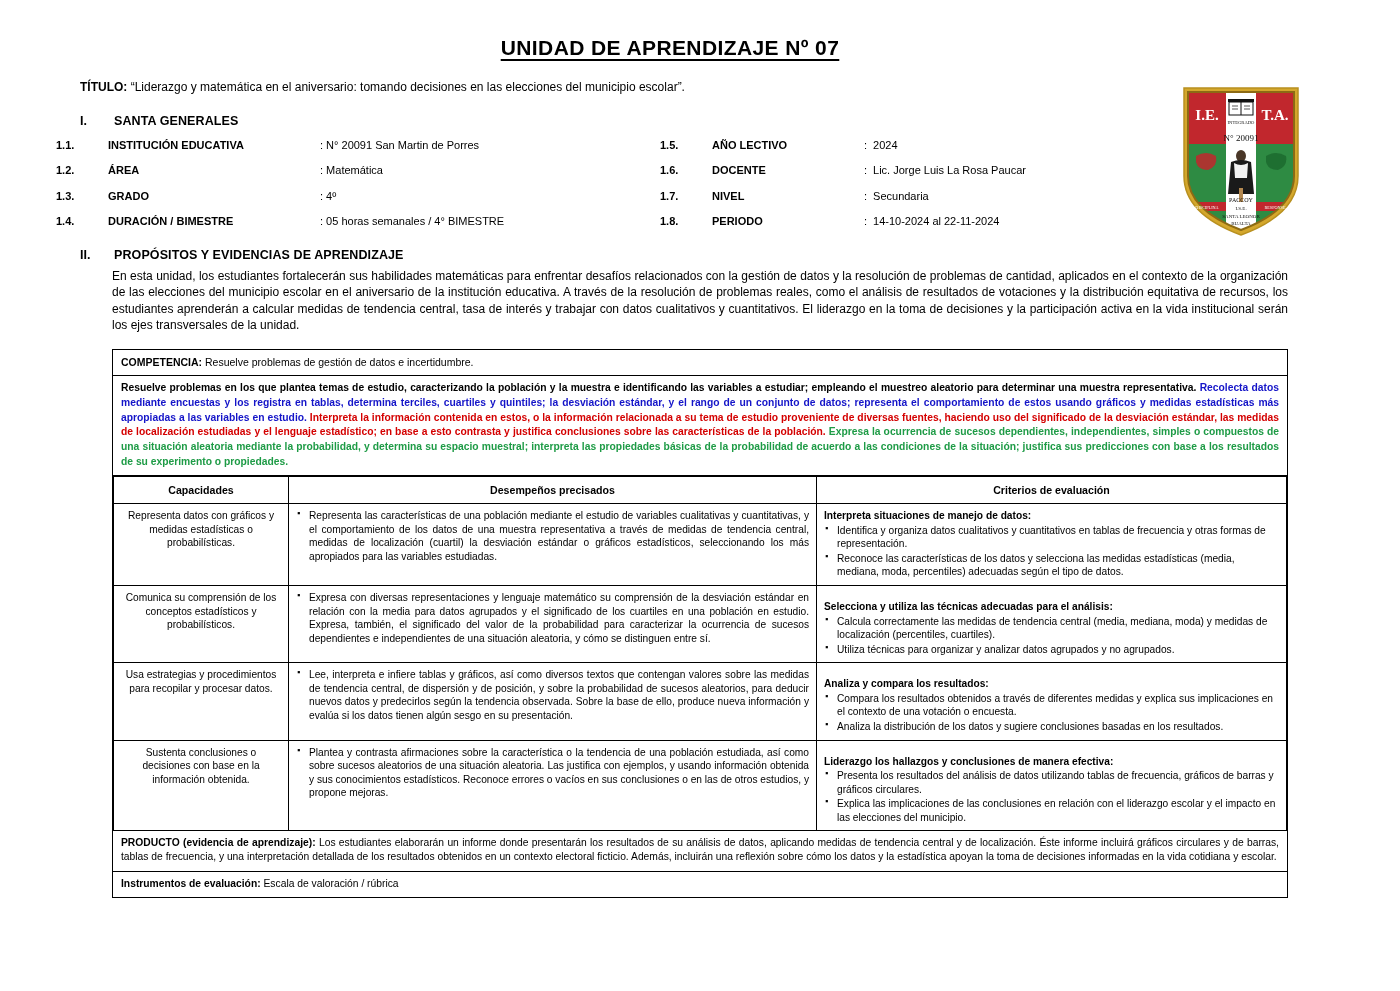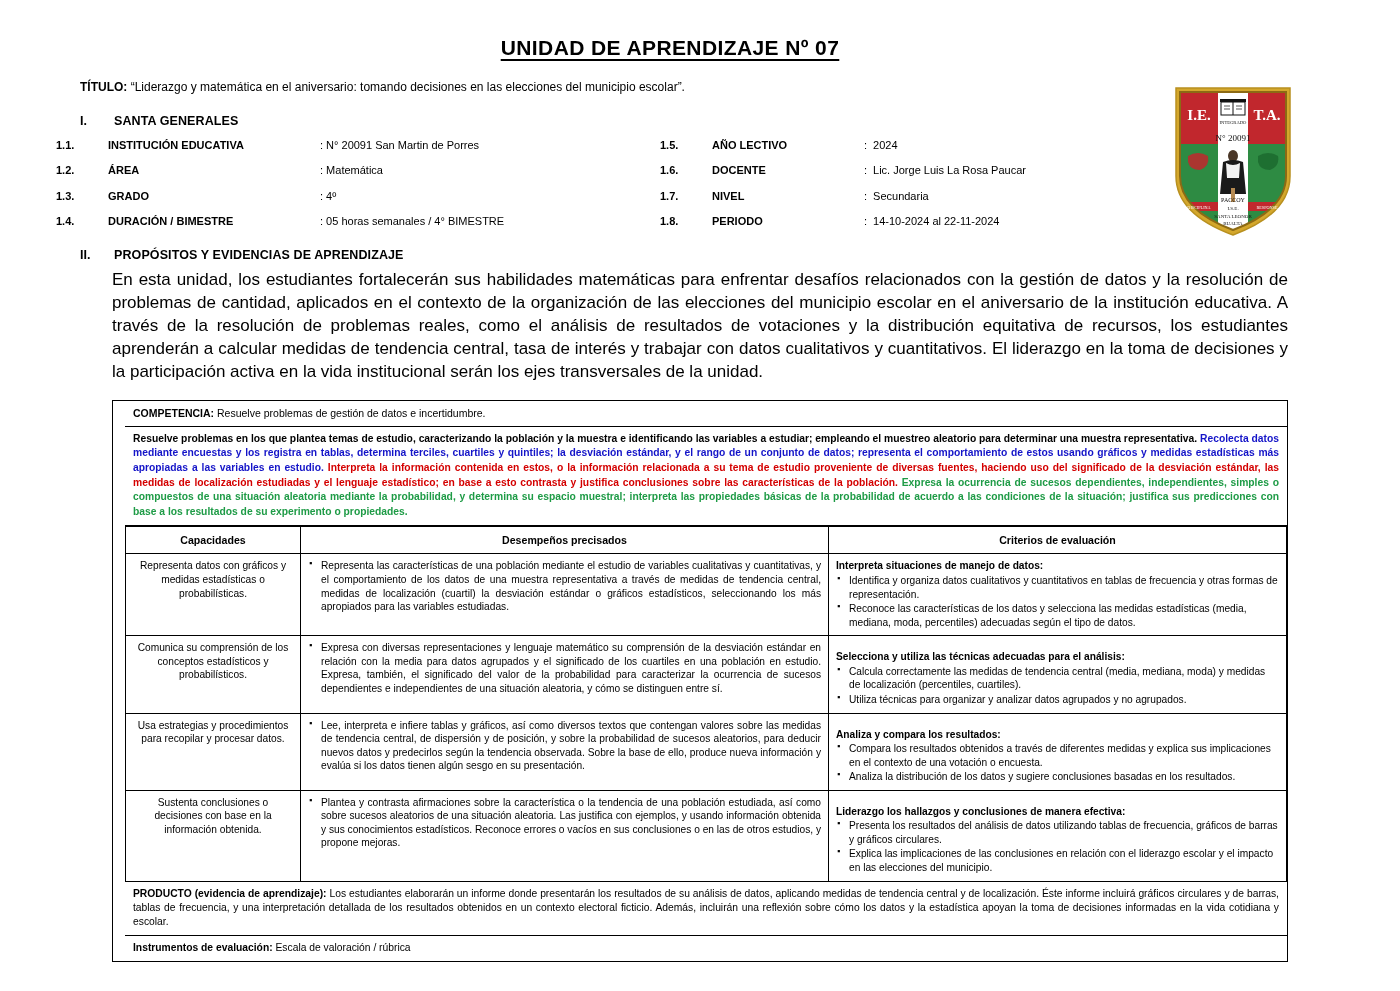--- a/index.html
+++ b/index.html
@@ -31,21 +31,21 @@
     letter-spacing: 0.4px;
     text-decoration: underline;
     text-underline-offset: 4px;
     margin: 36px 0 0 0;
     padding-right: 60px;
   }
 
   .crest {
     position: absolute;
     top: 48px;
-    right: 108px;
+    right: 100px;
     width: 118px;
     height: 152px;
   }
 
   
   .titulo-line {
     margin: 20px 0 0 80px;
     font-size: 12px;
     line-height: 1.3;
   }
@@ -81,31 +81,30 @@
   }
   .datos .k { font-weight: bold; }
   .datos .lbl { font-weight: bold; }
   .datos .v { font-weight: normal; }
   .datos .colon-v { font-weight: normal; }
   .datos .sep { padding-right: 6px; }
 
   
   .para {
     margin: 6px 112px 8px 112px;
-    font-size: 17px;
+    font-size: 12px;
     text-align: justify;
     line-height: 1.36;
   }
 
   
   .frame {
     margin: 16px 112px 0 112px;
     border: 1.2px solid #000;
     box-sizing: border-box;
-    padding-left: 12px;
   }
   .band {
     padding: 5px 8px 6px 8px;
     font-size: 10.5px;
     line-height: 1.35;
     border-bottom: 1.2px solid #000;
   }
   .band b { font-weight: bold; }
 
   .standard {

